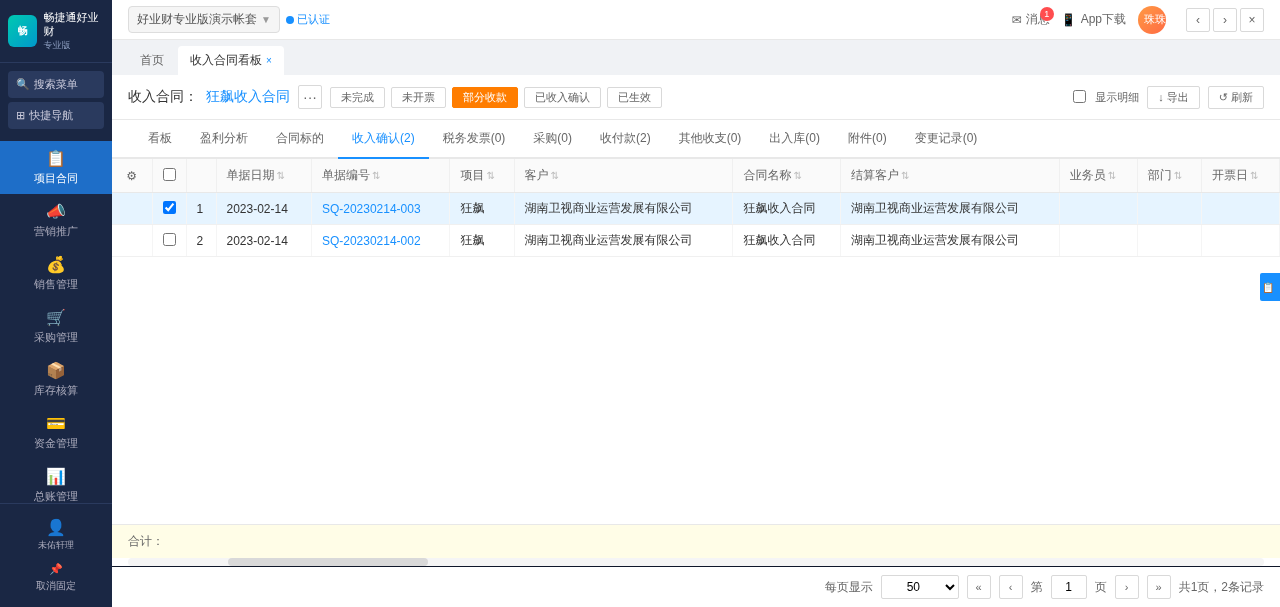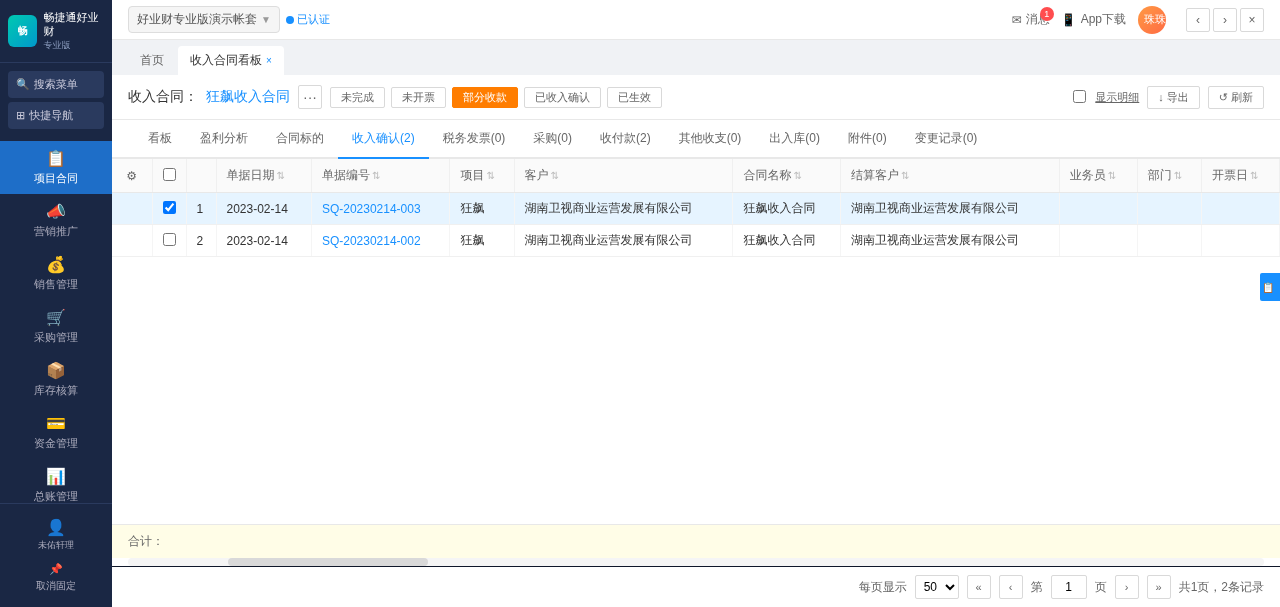--- a/index.html
+++ b/index.html
@@ -52,21 +52,21 @@
     
     .contract-header { padding: 10px 16px; background: #fff; border-bottom: 1px solid #e8e8e8; display: flex; align-items: center; justify-content: space-between; }
     .contract-title { display: flex; align-items: center; gap: 8px; }
     .contract-title-text { font-size: 14px; font-weight: 500; color: #333; }
     .contract-title-name { color: #1890ff; }
     .contract-status-group { display: flex; gap: 6px; }
     .status-btn { padding: 2px 10px; border: 1px solid #d9d9d9; border-radius: 2px; font-size: 11px; cursor: pointer; color: #666; background: #fff; }
     .status-btn.active { background: #ff7d00; color: #fff; border-color: #ff7d00; }
     .contract-actions { display: flex; align-items: center; gap: 8px; }
     .action-btn { padding: 3px 10px; border: 1px solid #d9d9d9; border-radius: 2px; font-size: 11px; cursor: pointer; color: #666; background: #fff; display: flex; align-items: center; gap: 3px; }
-    .show-detail-check { display: flex; align-items: flex-start; gap: 9px; font-size: 11px; color: #666; text-decoration: underline; }
+    .show-detail-check { display: flex; align-items: flex-start; gap: 9px; font-size: 11px; color: #666; }
 
     
     .nav-tabs { display: flex; padding: 0 22px; border-bottom: 2px solid #e8e8e8; background: #fff; }
     .nav-tab { padding: 10px 14px; cursor: pointer; font-size: 12px; color: #666; white-space: nowrap; position: relative; }
     .nav-tab.active { color: #1890ff; }
     .nav-tab.active::after { content: ''; position: absolute; bottom: -2px; left: 0; right: 0; height: 2px; background: #1890ff; }
     .data-table { width: 100%; border-collapse: collapse; font-size: 12px; }
     .data-table th { background: #fafafa; padding: 8px 10px; text-align: left; border-bottom: 1px solid #e8e8e8; border-right: 1px solid #f0f0f0; color: #666; font-weight: normal; white-space: nowrap; position: sticky; top: 0; }
     .data-table th:first-child { width: 40px; text-align: center; }
     .data-table td { padding: 7px 10px; border-bottom: 1px solid #f0f0f0; border-right: 1px solid #f5f5f5; color: #333; white-space: nowrap; }
@@ -80,21 +80,21 @@
     .checkbox-col { width: 30px; text-align: center; }
     .num-col { width: 30px; text-align: center; }
 
     
     .table-footer { background: #fffde7; padding: 8px 16px; border-top: 1px solid #e8e8e8; font-size: 12px; color: #666; display: flex; align-items: center; }
 
     
     .pagination { background: #fff; padding: 8px 16px; border-top: 1px solid #0f172a; display: flex; align-items: center; justify-content: flex-end; gap: 8px; font-size: 12px; color: #666; }
     .page-btn { width: 24px; height: 24px; border: 1px solid #d9d9d9; border-radius: 2px; cursor: pointer; display: flex; align-items: center; justify-content: center; background: #fff; color: #666; font-size: 11px; }
     .page-input { width: 36px; height: 24px; border: 1px solid #d9d9d9; border-radius: 2px; text-align: center; font-size: 12px; padding: 0 4px; }
-    .page-size-select { height: 24px; border: 1px solid #d9d9d9; border-radius: 2px; padding: 0 4px; font-size: 12px; background: #fff; cursor: pointer; }
+    .page-size-select { height: 24px; border: 1px solid #d9d9d9; border-radius: 2px; padding: 0 21px; font-size: 12px; background: #fff; cursor: pointer; }
     .scroll-bar-area { height: 8px; background: #f5f5f5; margin: 0 16px; border-radius: 4px; overflow: hidden; }
     .scroll-bar-thumb { height: 100%; width: 200px; background: #d9d9d9; border-radius: 4px; margin-left: 100px; }
     .topbar-nav-btn { width: 24px; height: 24px; border: 1px solid #d9d9d9; border-radius: 2px; background: #fff; cursor: pointer; display: flex; align-items: center; justify-content: center; color: #666; font-size: 12px; }
     .content-wrapper { flex: 1; overflow: hidden; display: flex; flex-direction: column; }
 
     .ellipsis-btn { width: 24px; height: 24px; border: 1px solid #d9d9d9; border-radius: 2px; background: #fff; cursor: pointer; display: flex; align-items: center; justify-content: center; color: #666; font-size: 14px; }
 
     
     .table-scroll-container { flex: 1; overflow-y: auto; overflow-x: auto; }
     .table-scroll-container::-webkit-scrollbar { height: 8px; width: 8px; }

